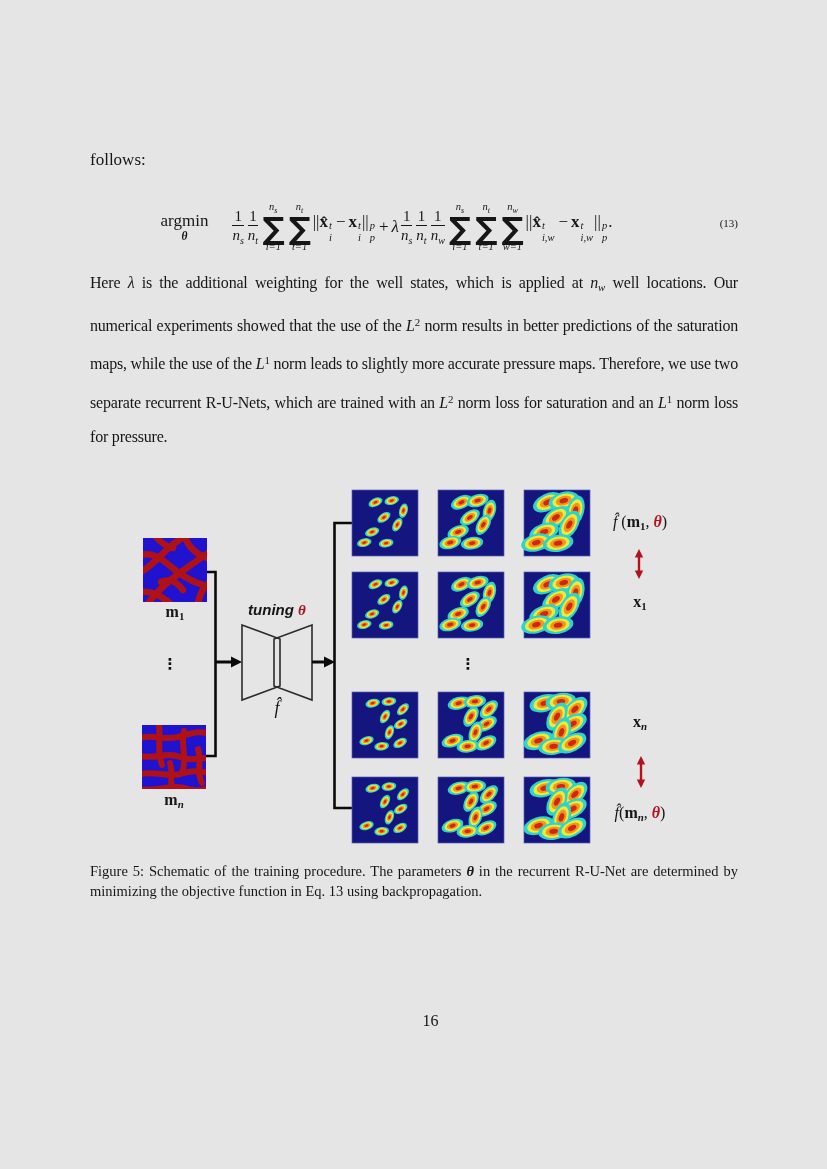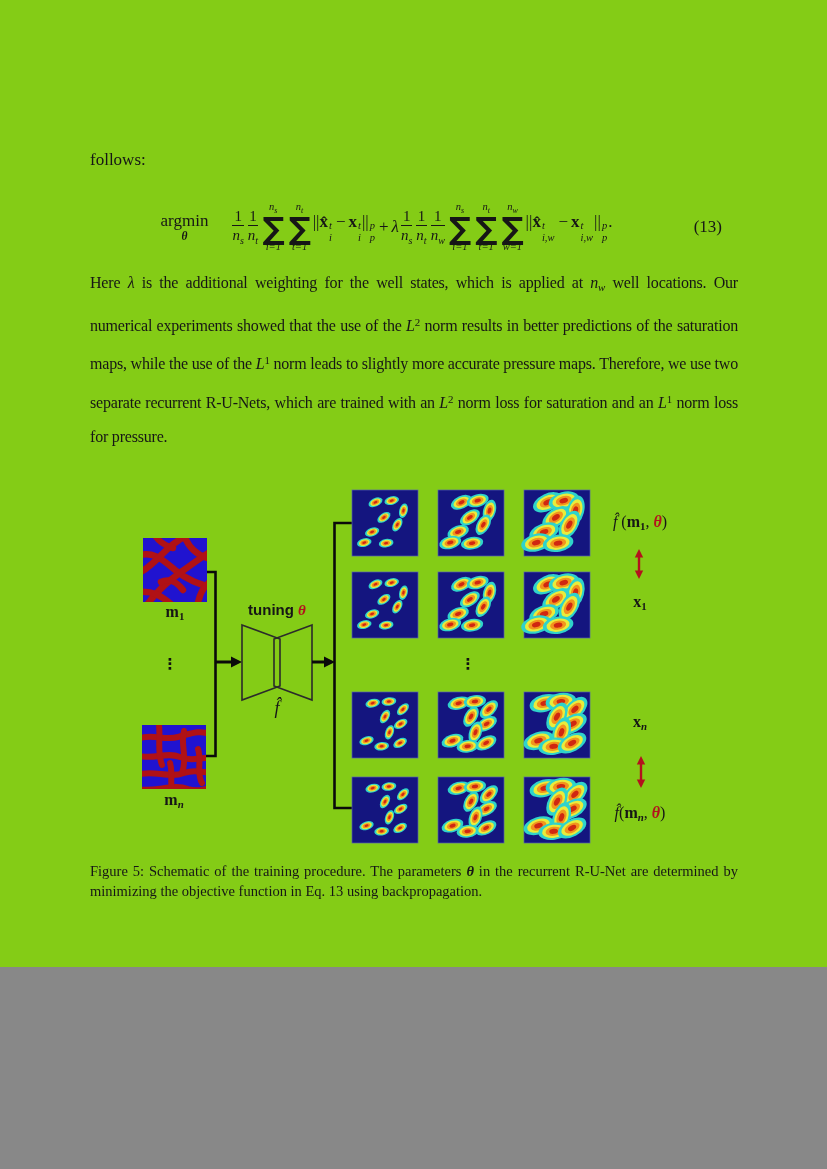--- a/index.html
+++ b/index.html
@@ -1,39 +1,39 @@
 <!DOCTYPE html>
 <html><head>
 <meta charset="utf-8">
 <style>
   html,body{margin:0;padding:0;background:#888;}
-  .page{position:relative;width:827px;height:967px;background:#84cc16;overflow:hidden;
+  .page{position:relative;width:827px;height:1169px;background:#e5e5e5;overflow:hidden;
         font-family:"Liberation Serif",serif;color:#161616;}
   
   .intro{position:absolute;left:90px;top:150px;font-size:17px;}
   .body-par{position:absolute;left:90px;width:648px;font-size:16px;line-height:34.5px;
             text-align:justify;letter-spacing:-0.2px;margin:0;}
   #para-lambda{top:266px;}
   #para-training{top:948px;text-indent:20px;}
   .caption{position:absolute;left:90px;top:862px;width:648px;font-size:14.5px;line-height:19.5px;
            text-align:justify;margin:0;}
   .pageno{position:absolute;left:0;top:1012px;width:827px;text-align:center;font-size:16px;padding-left:17px;}
   
   .s-i{font-style:italic;}
   .s-b{font-weight:700;}
   .s-bi{font-weight:700;font-style:italic;}
   .s-red{color:#b3121d;}
   .s-sub{font-size:68%;vertical-align:-0.3em;}
   .s-sup{font-size:68%;vertical-align:0.45em;}
-  .s-sans{font-family:"Liberation Sans",sans-serif;}
+  .s-sans{font-family:"Liberation Sans",sans-serif;font-style:italic;}
   
   .eqwrap{position:absolute;left:90px;top:186px;width:648px;height:82px;}
   .eq{position:absolute;left:0;right:55px;top:0;bottom:0;display:flex;align-items:center;
       justify-content:center;font-size:17px;}
-  .eqnum{position:absolute;right:16px;top:31px;font-size:17px;text-align:right;}
+  .eqnum{position:absolute;right:0;top:31px;font-size:11px;text-align:right;}
   .mop{display:inline-flex;flex-direction:column;align-items:center;line-height:1.05;margin-right:22px;}
   .mop-sub{font-size:11.5px;font-weight:700;font-style:italic;}
   .frac{display:inline-flex;flex-direction:column;align-items:center;margin:0 2px;line-height:1.1;}
   .fnum{font-size:15px;}
   .fden{font-size:15px;font-style:italic;}
   .fden sub{font-size:10px;font-style:italic;}
   .fbar{align-self:stretch;border-top:1.2px solid #161616;margin:1px 0;}
   .sum{display:inline-flex;flex-direction:column;align-items:center;line-height:1;margin:0 2px;}
   .slim{font-size:10.5px;font-style:italic;line-height:1;}
   .slim sub{font-size:8px;}

